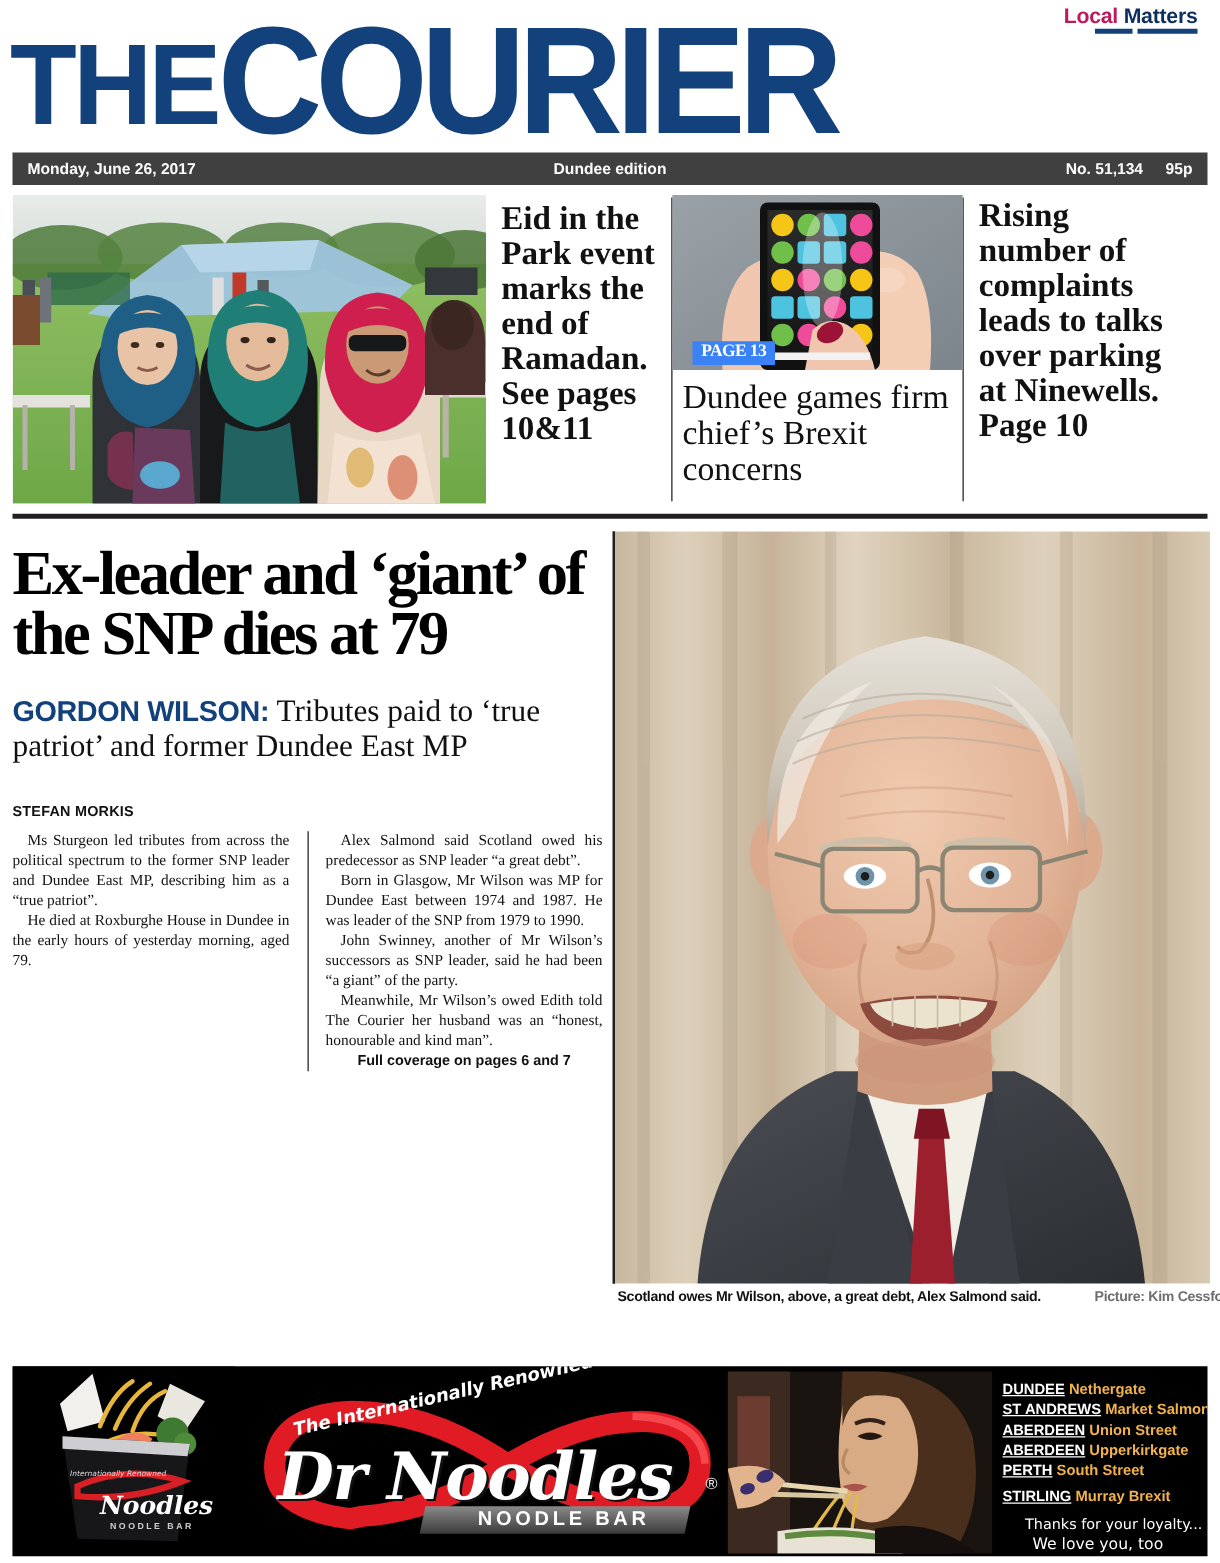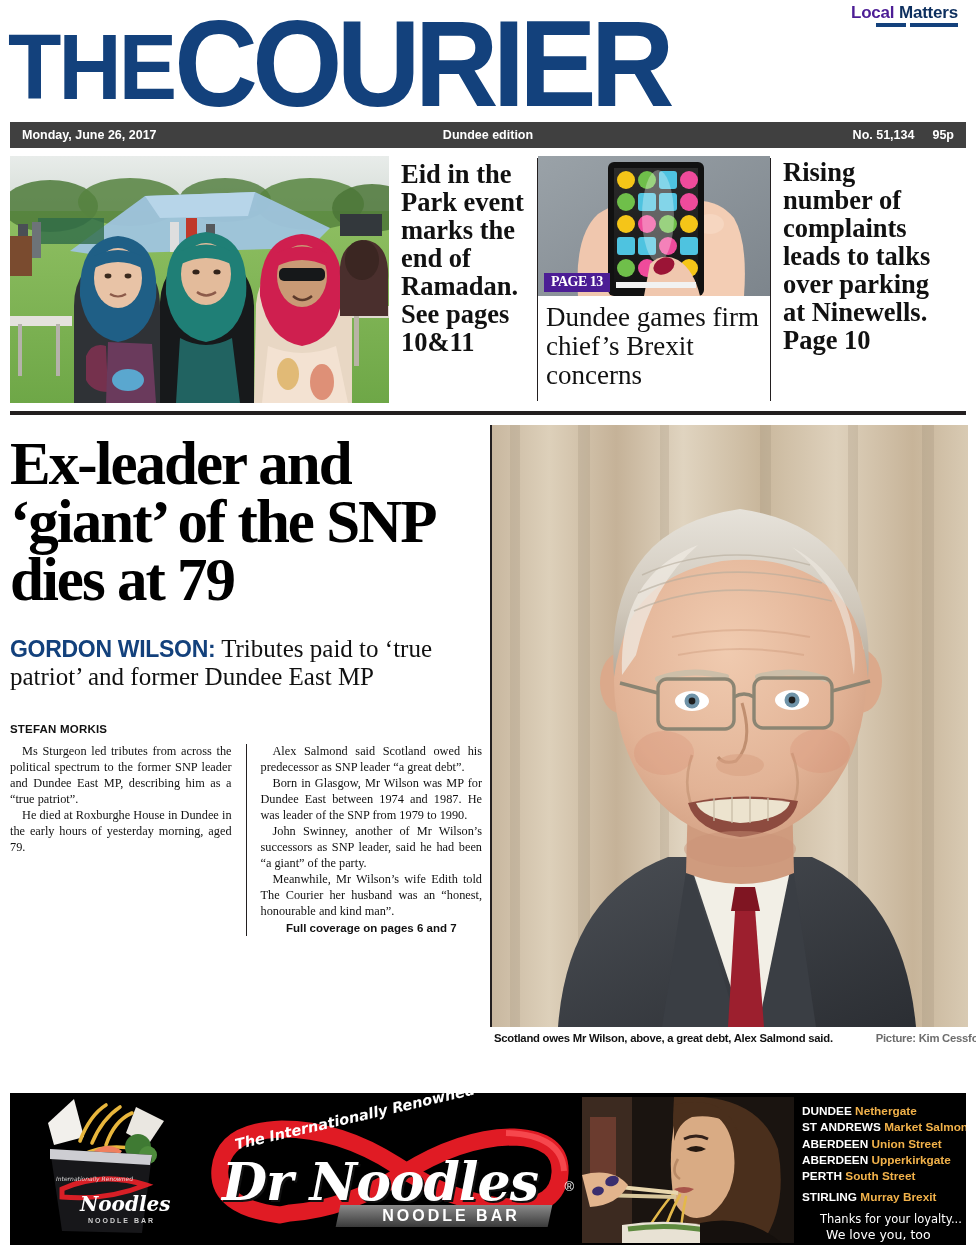--- a/index.html
+++ b/index.html
@@ -25,21 +25,21 @@
     position: absolute;
     right: 18px;
     top: 4px;
     font-family: "Liberation Sans", sans-serif;
     font-size: 17px;
     font-weight: bold;
     letter-spacing: -0.2px;
     color: #13417c;
     line-height: 1;
   }
-  .tagline .local { color: #4c1d95; }
+  .tagline .local { color: #be185d; }
   .tagline .matters { color: #0d2f5e; }
   .tagline-bars { position:absolute; right:18px; top:23px; display:flex; gap:4px; }
   .tagline-bars i { display:block; height:4px; background:#13417c; }
   .tagline-bars i.b1 { width:30px; }
   .tagline-bars i.b2 { width:48px; }
 
   .logo {
     position: absolute;
     left: 8px;
     top: 8px;
@@ -88,22 +88,22 @@
     width: 148px; padding: 4px 8px 0 12px;
     font-family: "Liberation Serif", serif;
     font-weight: bold; font-size: 26.5px; line-height: 1.06;
     color: #111;
   }
   .vrule { width: 1px; background: #231f20; margin: 2px 0; }
 
   .teaser-mid { width: 232px; }
   .teaser-photo-game { width: 232px; height: 140px; position: relative; overflow: hidden; background:#8d9299; }
   .page-badge {
-    position: absolute; left: 6px; bottom: 4px;
-    background: #4c1d95; color: #fff;
+    position: absolute; left: 16px; bottom: 4px;
+    background: #3b82f6; color: #fff;
     font-family: "Liberation Serif", serif;
     font-weight: bold; font-size: 14px;
     padding: 1px 7px 2px 7px;
     letter-spacing: -0.5px;
   }
   .teaser-text-game {
     padding: 7px 6px 0 8px;
     font-family: "Liberation Serif", serif;
     font-size: 27px; line-height: 1.08; color: #111;
   }
@@ -120,21 +120,21 @@
   
   .main {
     display: flex;
     margin: 10px 10px 0 10px;
     height: 628px;
   }
   .main-left { width: 480px; padding-right: 8px; }
   .headline {
     font-family: "Liberation Serif", serif;
     font-weight: bold;
-    font-size: 61px;
+    font-size: 50px;
     line-height: 0.95;
     letter-spacing: -2px;
     color: #000;
     margin-top: 10px;
   }
   .standfirst {
     margin-top: 26px;
     font-family: "Liberation Serif", serif;
     font-size: 25px;
     line-height: 1.12;
@@ -206,21 +206,21 @@
   }
   .ad-noodlebox { position:absolute; left:0; top:0; width:178px; height:152px; overflow:hidden; }
   .ad-logo { position:absolute; left:186px; top:0; width:392px; height:152px; }
   .ad-photo { position:absolute; left:572px; top:4px; width:212px; height:146px; overflow:hidden; }
   .ad-locs {
     position:absolute; left:792px; top:10px; width:180px;
     font-family:"Liberation Sans", sans-serif;
     font-size: 11.8px; line-height: 1.38;
     color:#fff; font-weight:bold;
   }
-  .ad-locs .city { color:#ffffff; }
+  .ad-locs .city { color:#ffffff;text-decoration:underline; }
   .ad-locs .street { color:#f2b24a; font-weight:bold; }
   .ad-locs .loyal {
     margin-top:6px; padding-left:18px;
     color:#ffffff; font-weight:normal;
     font-family:"DejaVu Sans", sans-serif;
     font-size:11.5px; line-height:1.35;
   }
   .ad-locs .loyal .l2 { display:block; padding-left:6px; font-size:12.5px; }
 
   
@@ -441,21 +441,21 @@
       <div class="body-cols">
         <div class="col">
           <p>Ms Sturgeon led tributes from across the political spectrum to the former SNP leader and Dundee East MP, describing him as a “true patriot”.</p>
           <p>He died at Roxburghe House in Dundee in the early hours of yesterday morning, aged 79.</p>
         </div>
         <div class="col-divider"></div>
         <div class="col">
           <p>Alex Salmond said Scotland owed his predecessor as SNP leader “a great debt”.</p>
           <p>Born in Glasgow, Mr Wilson was MP for Dundee East between 1974 and 1987. He was leader of the SNP from 1979 to 1990.</p>
           <p>John Swinney, another of Mr Wilson’s successors as SNP leader, said he had been “a giant” of the party.</p>
-          <p>Meanwhile, Mr Wilson’s wife Edith told The Courier her husband was an “honest, honourable and kind man”.</p>
+          <p>Meanwhile, Mr Wilson’s owed Edith told The Courier her husband was an “honest, honourable and kind man”.</p>
           <p class="xref">Full coverage on pages 6 and 7</p>
         </div>
       </div>
     </div>
 
     <div class="main-right">
       <div class="portrait">
         <svg viewBox="0 0 478 602" width="478" height="602" preserveAspectRatio="none">
           <defs>
             <linearGradient id="curtain" x1="0" y1="0" x2="1" y2="0">

